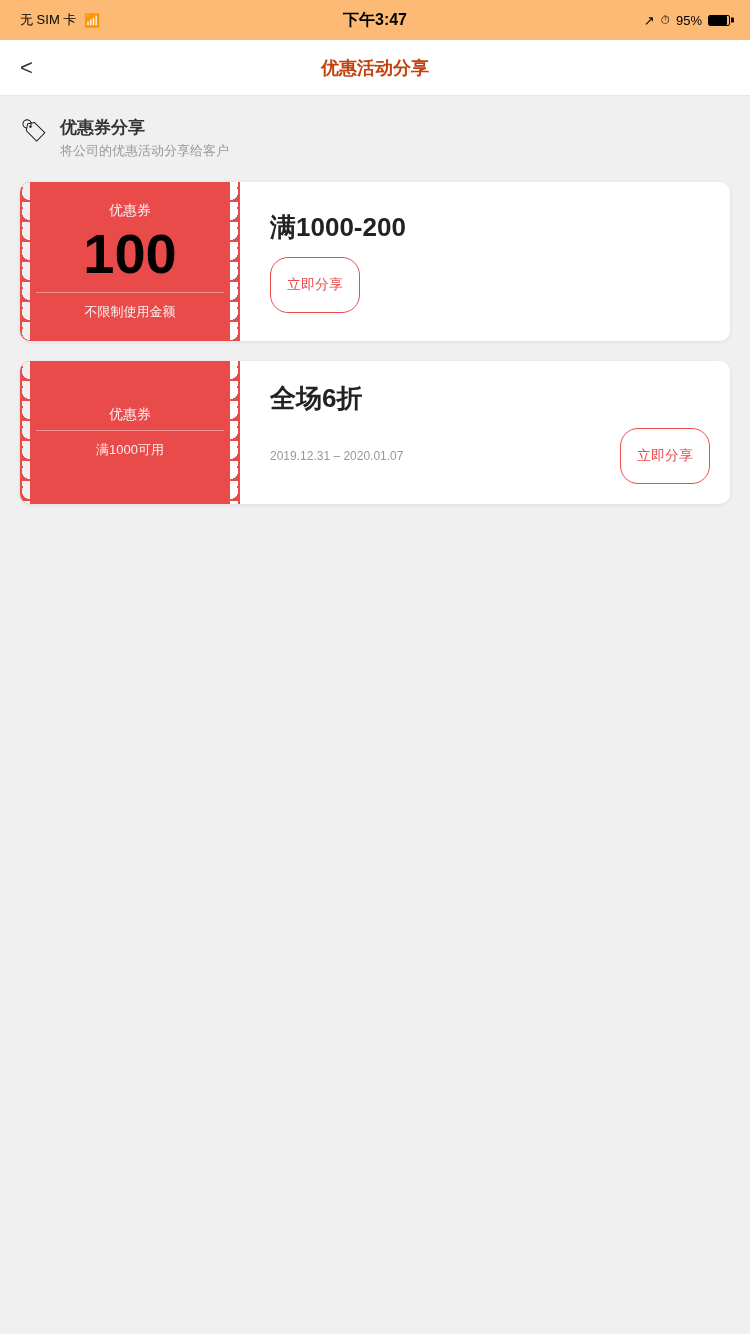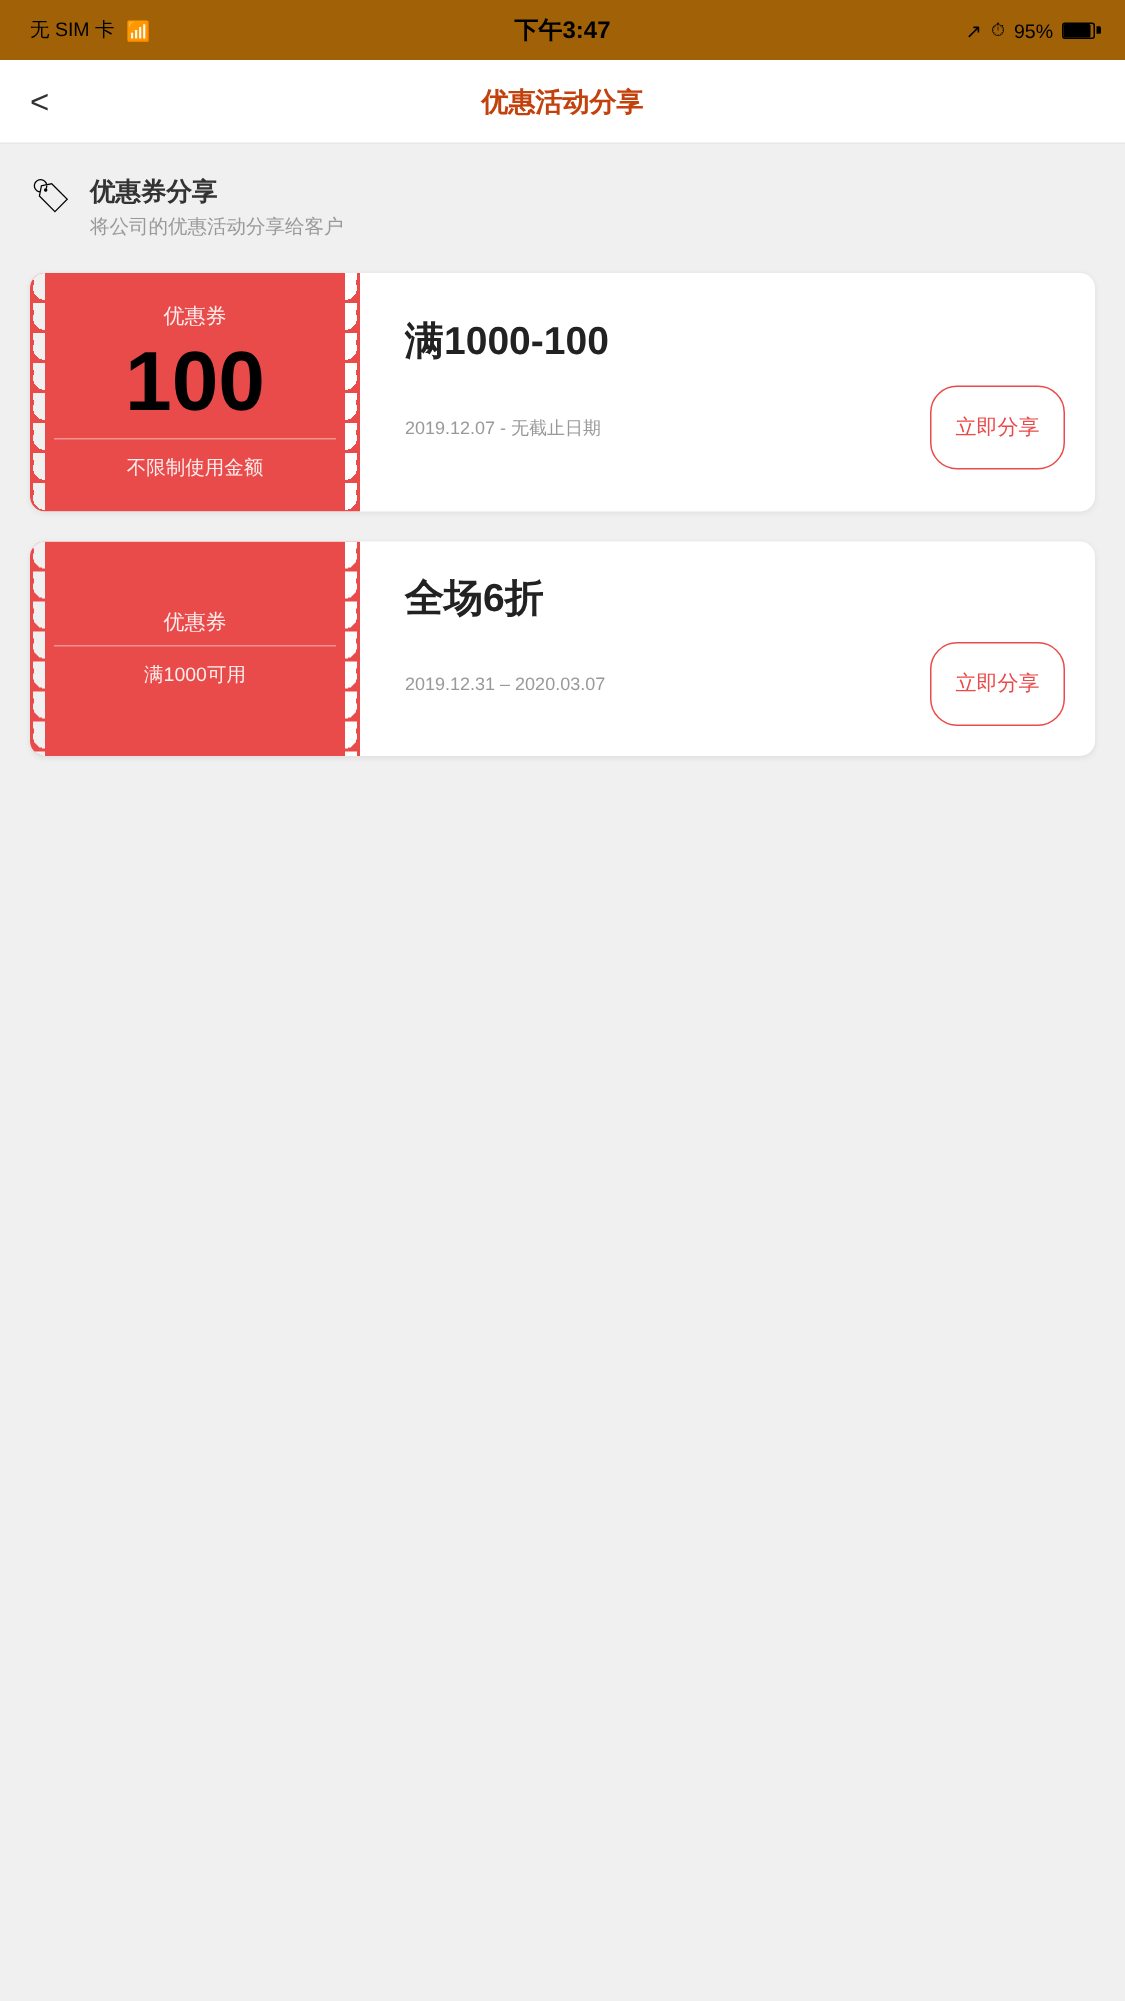--- a/index.html
+++ b/index.html
@@ -8,21 +8,21 @@
     body {
       font-family: -apple-system, "PingFang SC", "Helvetica Neue", Arial, sans-serif;
       background: #f0f0f0;
       width: 750px;
       min-height: 1334px;
       overflow-x: hidden;
     }
 
     
     .status-bar {
-      background: #a16207;
+      background: #fdba74;
       height: 40px;
       display: flex;
       align-items: center;
       justify-content: space-between;
       padding: 0 20px;
       font-size: 14px;
       font-weight: 500;
     }
     .status-left {
       display: flex;
@@ -285,38 +285,37 @@
 <div class="coupon-list">
 
   <div class="coupon-card">
     <div class="coupon-left">
       <span class="coupon-label">优惠券</span>
       <span class="coupon-amount">100</span>
       <div class="coupon-divider"></div>
       <span class="coupon-condition">不限制使用金额</span>
     </div>
     <div class="coupon-right">
-      <span class="coupon-name">满1000-100</span>
+      <span class="coupon-name">满1000-200</span>
       <div class="coupon-bottom-row">
-        <span class="coupon-date">2019.12.07 - 无截止日期</span>
         <button class="share-btn">立即分享</button>
       </div>
     </div>
   </div>
 
   <div class="coupon-card">
     <div class="coupon-left">
       <span class="coupon-label">优惠券</span>
       <div class="coupon-divider"></div>
       <span class="coupon-condition">满1000可用</span>
     </div>
     <div class="coupon-right">
       <span class="coupon-name">全场6折</span>
       <div class="coupon-bottom-row">
-        <span class="coupon-date">2019.12.31 – 2020.03.07</span>
+        <span class="coupon-date">2019.12.31 – 2020.01.07</span>
         <button class="share-btn">立即分享</button>
       </div>
     </div>
   </div>
 
 </div>
 
 <div class="page-bg"></div>
 
 </body></html>

